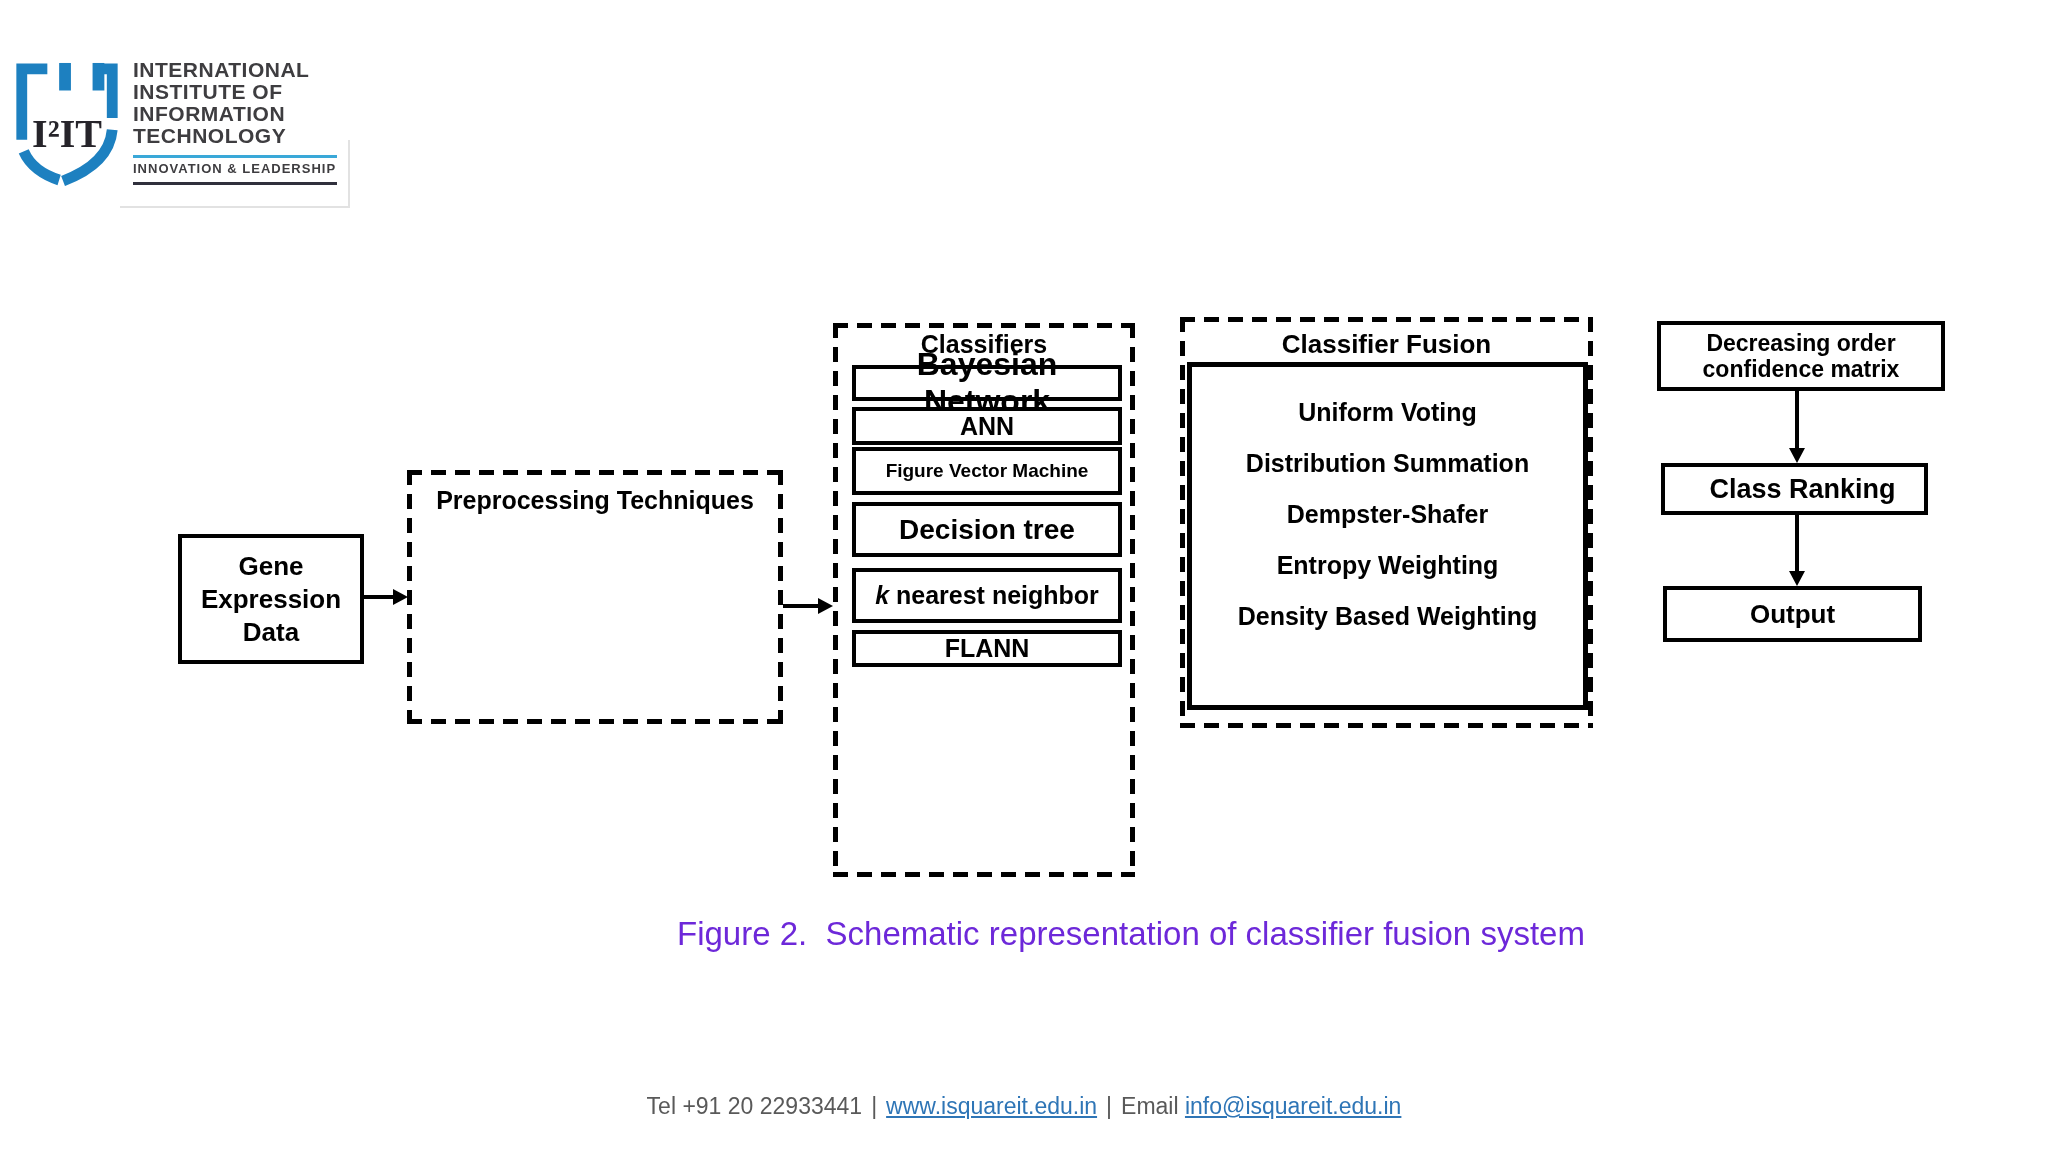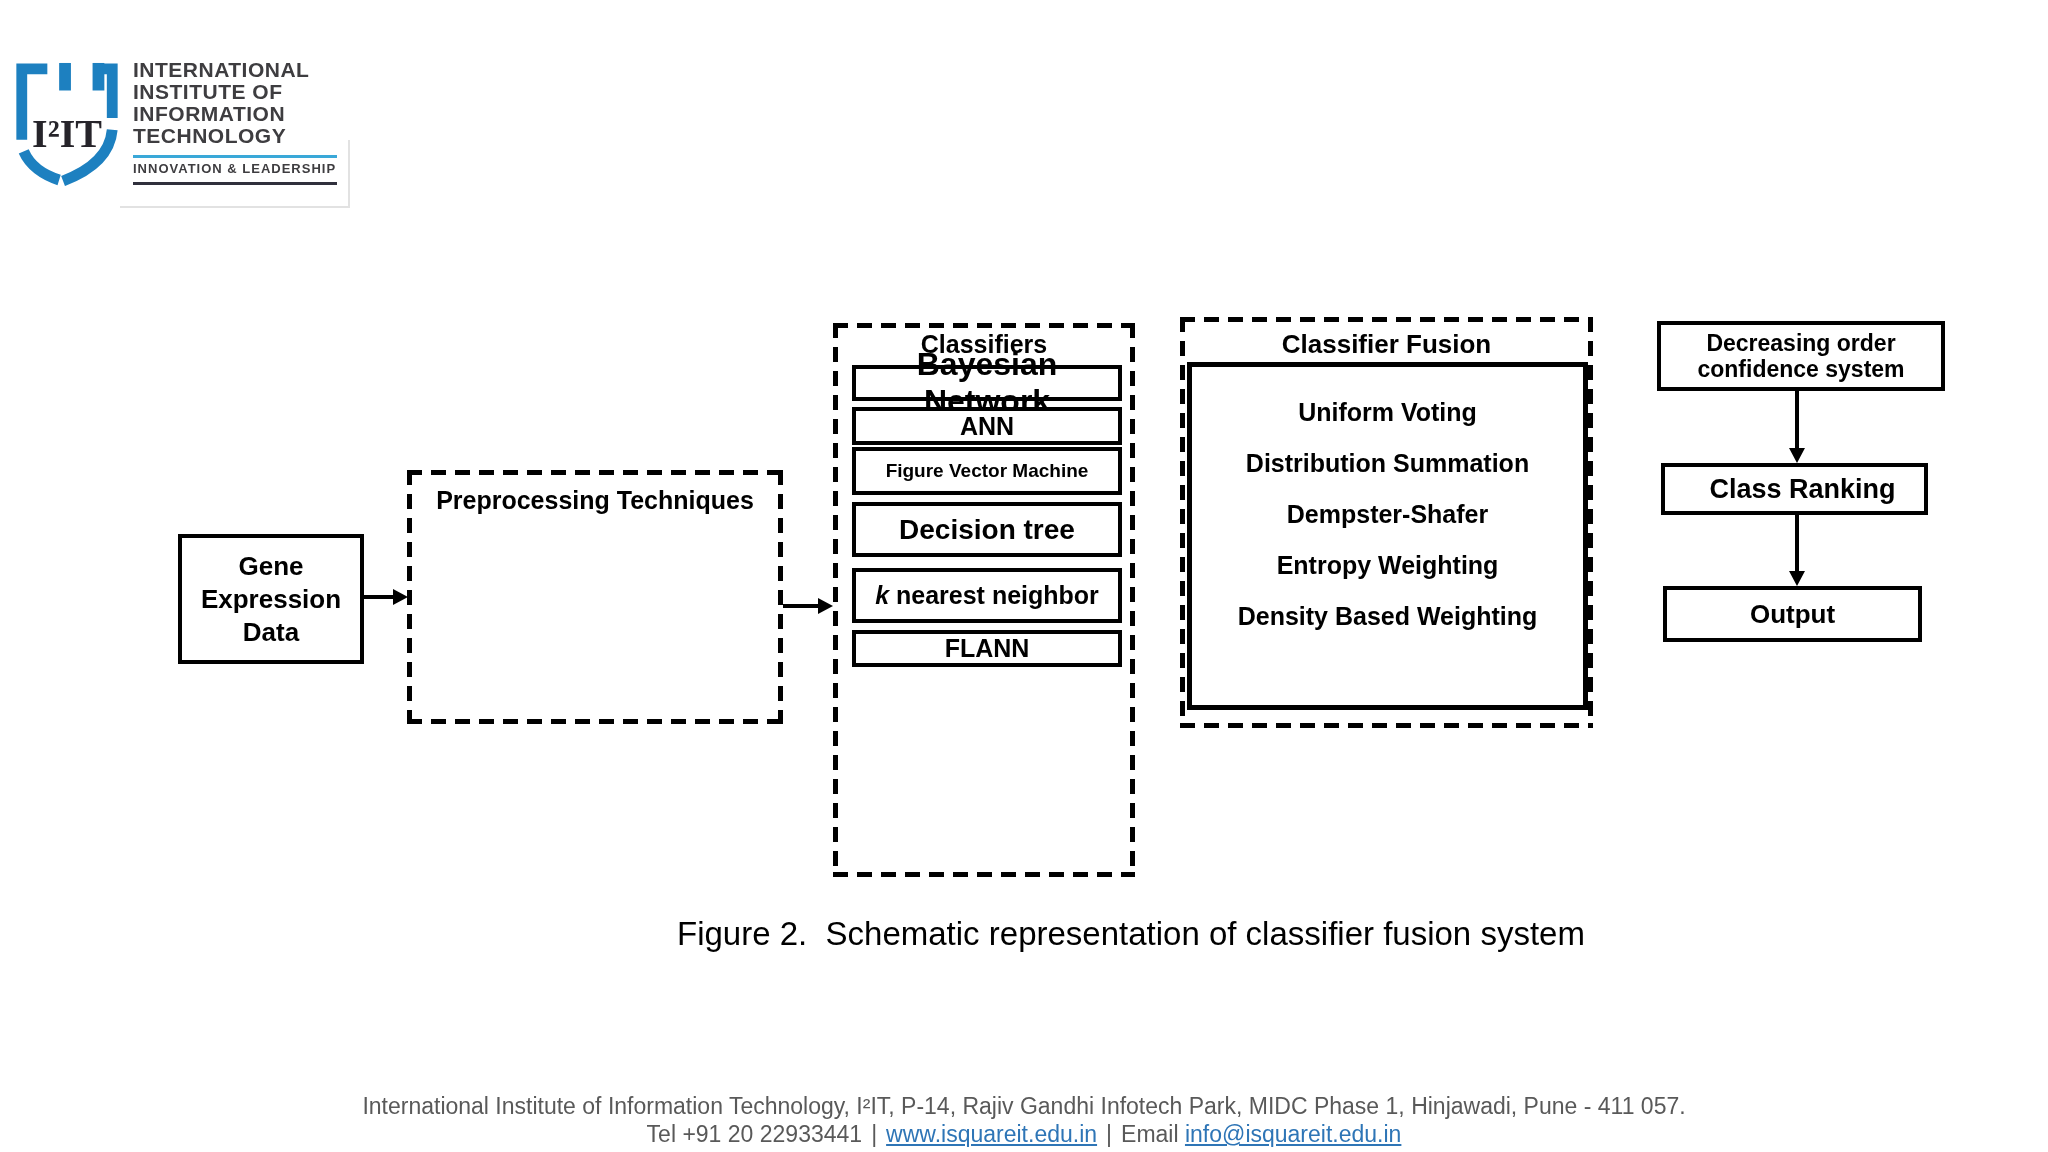--- a/index.html
+++ b/index.html
@@ -39,21 +39,21 @@
   .shaft-h{position:absolute;left:0;top:6px;height:4px;background:#000;}
   .head-r{position:absolute;right:0;top:0;width:0;height:0;
           border-top:8px solid transparent;border-bottom:8px solid transparent;
           border-left:15px solid #000;}
   .shaft-v{position:absolute;left:6px;top:0;width:4px;background:#000;}
   .head-d{position:absolute;left:0;bottom:0;width:0;height:0;
           border-left:8px solid transparent;border-right:8px solid transparent;
           border-top:15px solid #000;}
 
   
-  .caption{position:absolute;left:677px;top:915px;font-size:33px;color:#000000;white-space:pre;}
+  .caption{position:absolute;left:677px;top:915px;font-size:33px;color:#6d28d9;white-space:pre;}
   .footer{position:absolute;left:0;top:1092px;width:2048px;text-align:center;
           font-size:23px;line-height:28px;color:#595959;}
   .footer a,.flink{color:#2e75b6;text-decoration:underline;cursor:pointer;}
   .fsep{margin:0 9px;}
   .italic{font-style:italic;}
   .pre{white-space:pre;}
 </style>
 </head>
 <body>
 
@@ -119,40 +119,39 @@
       <div style="line-height:51px;">Uniform Voting</div>
       <div style="line-height:51px;">Distribution Summation</div>
       <div style="line-height:51px;">Dempster-Shafer</div>
       <div style="line-height:51px;">Entropy Weighting</div>
       <div style="line-height:51px;">Density Based Weighting</div>
     </div>
   </div>
 
   <div class="box" style="left:1657px;top:321px;width:288px;height:70px;font-size:23px;line-height:26px;">
     <div>Decreasing order</div>
-    <div>confidence system</div>
+    <div>confidence matrix</div>
   </div>
 
   <div class="arrow" style="left:1789px;top:391px;width:16px;height:72px;">
     <div class="shaft-v" style="height:59px;"></div>
     <div class="head-d"></div>
   </div>
 
   <div class="box" style="left:1661px;top:463px;width:267px;height:52px;font-size:27px;padding-left:16px;">Class Ranking</div>
 
   <div class="arrow" style="left:1789px;top:515px;width:16px;height:71px;">
     <div class="shaft-v" style="height:58px;"></div>
     <div class="head-d"></div>
   </div>
 
   <div class="box" style="left:1663px;top:586px;width:259px;height:56px;font-size:26px;">Output</div>
 
   <div class="caption">Figure 2.  Schematic representation of classifier fusion system</div>
 
   <div class="footer">
-    <div>International Institute of Information Technology, I²IT, P-14, Rajiv Gandhi Infotech Park, MIDC Phase 1, Hinjawadi, Pune - 411 057.</div>
     <div>
       <span>Tel +91 20 22933441</span><span class="fsep">|</span><span class="flink">www.isquareit.edu.in</span><span class="fsep">|</span><span>Email</span>
       <span class="flink">info@isquareit.edu.in</span>
     </div>
   </div>
 
 </div>
 
 </body></html>

